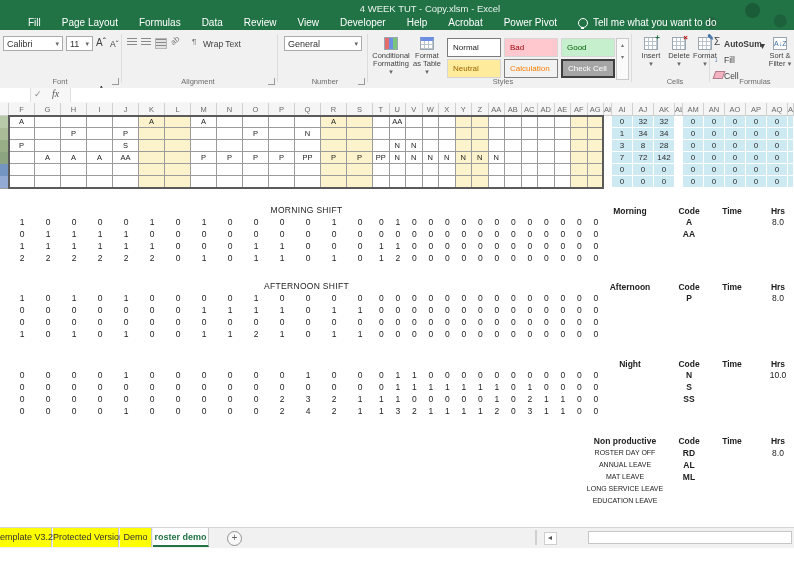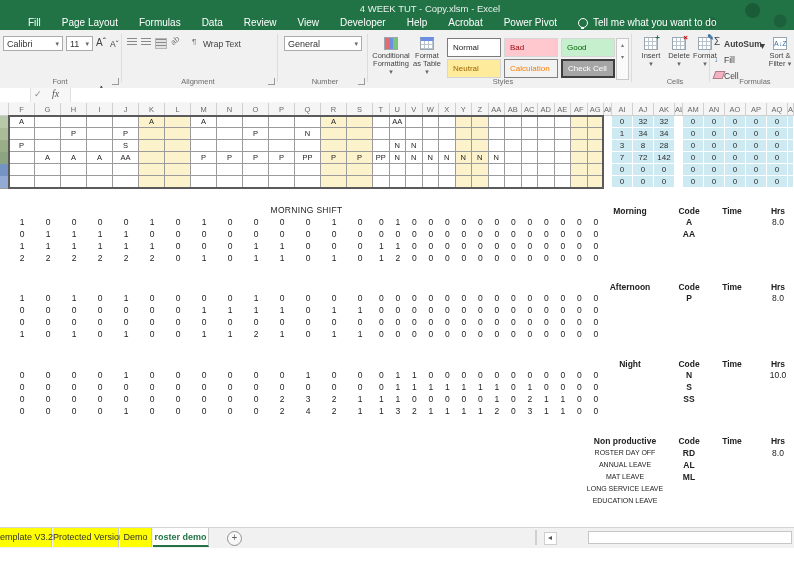--- a/index.html
+++ b/index.html
@@ -615,20 +615,21 @@
       <div class="num" style="left: 554.5px; top: 149px; width: 16.5px;">0</div>
       <div class="num" style="left: 571px; top: 149px; width: 16.5px;">0</div>
       <div class="num" style="left: 587.5px; top: 149px; width: 16.5px;">0</div>
       <div class="side bold" style="left: 585px; top: 102px; width: 90px;">Morning</div>
       <div class="side bold" style="left: 663px; top: 102px; width: 52px;">Code</div>
       <div class="side bold" style="left: 708px; top: 102px; width: 48px;">Time</div>
       <div class="side bold" style="left: 756px; top: 102px; width: 44px;">Hrs</div>
       <div class="side bold" style="left: 663px; top: 113px; width: 52px;">A</div>
       <div class="side" style="left: 756px; top: 113px; width: 44px;">8.0</div>
       <div class="side bold" style="left: 663px; top: 125px; width: 52px;">AA</div>
+      <div class="sectitle" style="left: 9px; top: 178px; width: 595px;">AFTERNOON SHIFT</div>
       <div class="num" style="left: 9px; top: 189px; width: 26px;">1</div>
       <div class="num" style="left: 35px; top: 189px; width: 26px;">0</div>
       <div class="num" style="left: 61px; top: 189px; width: 26px;">1</div>
       <div class="num" style="left: 87px; top: 189px; width: 26px;">0</div>
       <div class="num" style="left: 113px; top: 189px; width: 26px;">1</div>
       <div class="num" style="left: 139px; top: 189px; width: 26px;">0</div>
       <div class="num" style="left: 165px; top: 189px; width: 26px;">0</div>
       <div class="num" style="left: 191px; top: 189px; width: 26px;">0</div>
       <div class="num" style="left: 217px; top: 189px; width: 26px;">0</div>
       <div class="num" style="left: 243px; top: 189px; width: 26px;">1</div>

